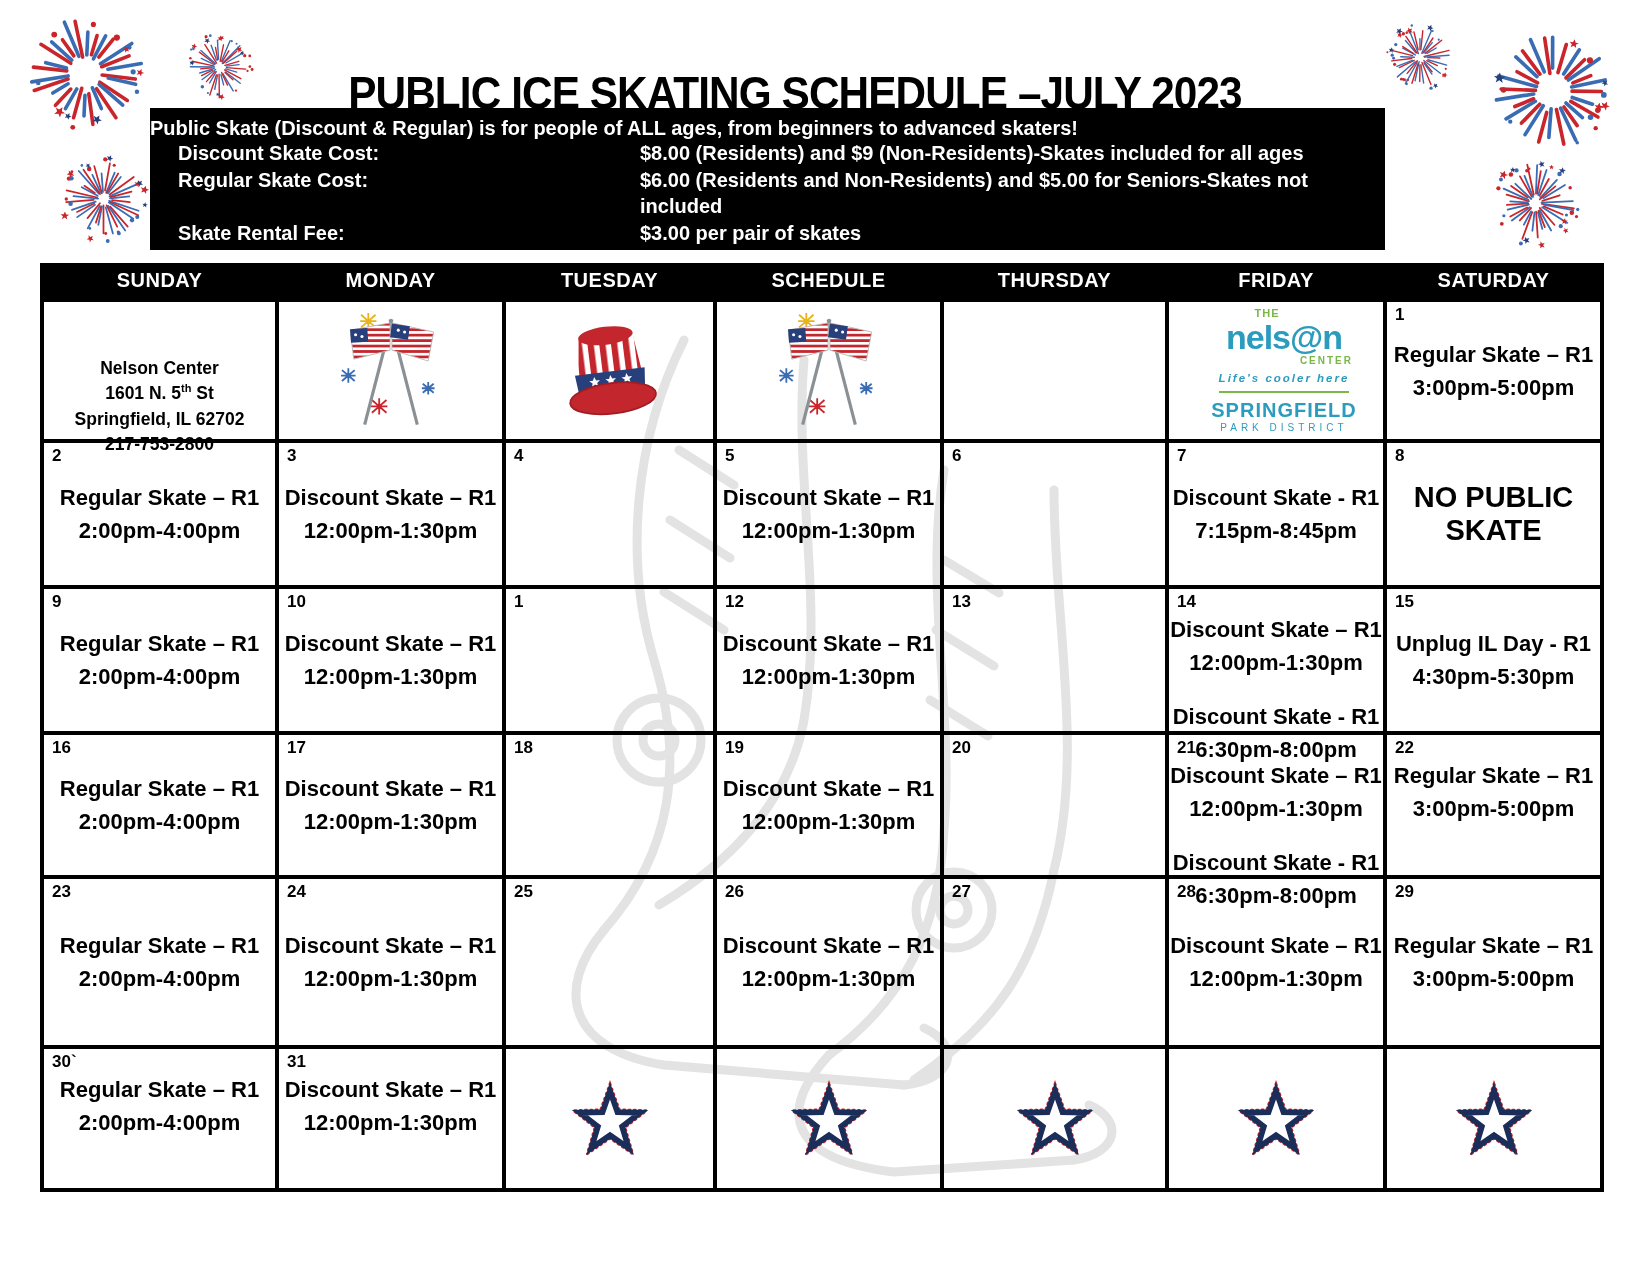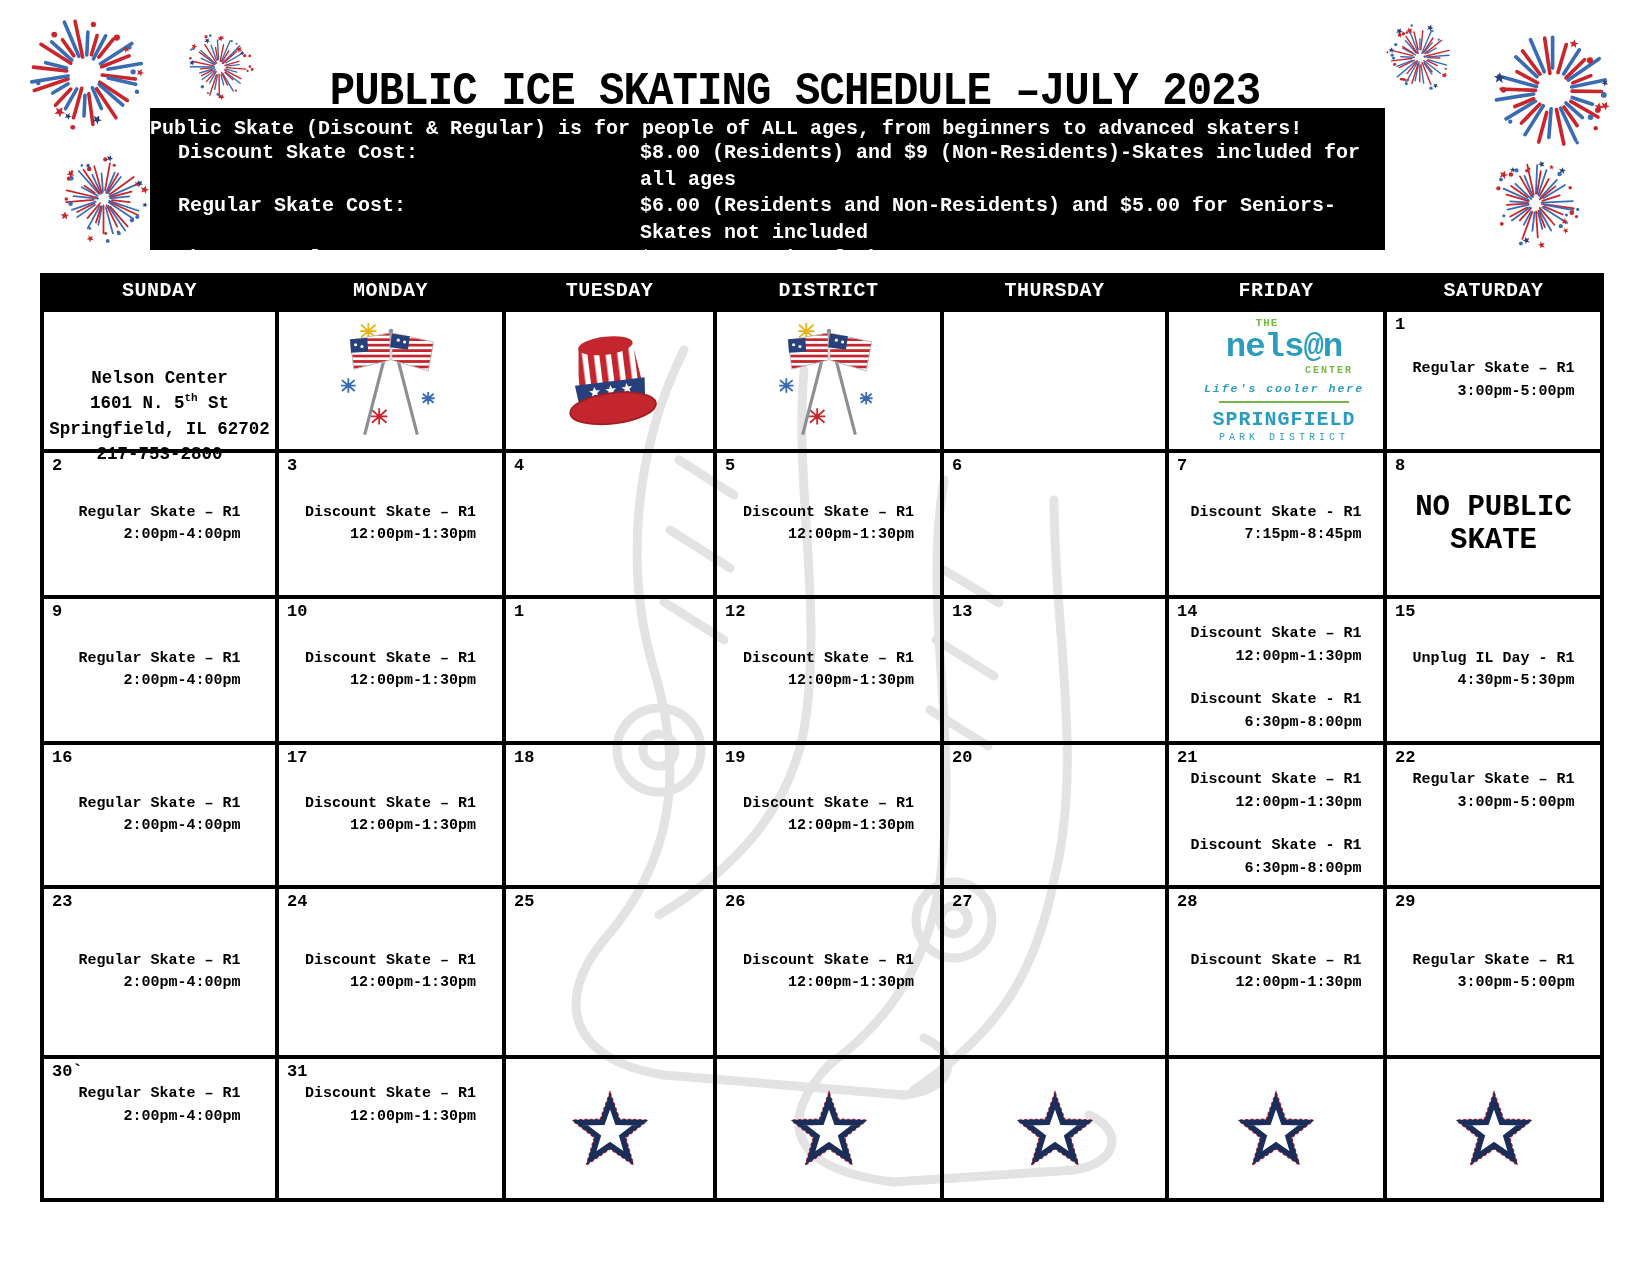--- a/index.html
+++ b/index.html
@@ -1,17 +1,17 @@
 <!DOCTYPE html>
 <html><head>
 <meta charset="utf-8">
 <style>
   html,body{margin:0;padding:0;background:#fff;}
   .page{position:relative;width:1650px;height:1273px;background:#fff;overflow:hidden;
-        font-family:Liberation Mono, monospace;color:#000;}
+        font-family:Liberation Sans, sans-serif;color:#000;}
 
   
   .title{position:absolute;top:34px;left:150px;width:1290px;text-align:center;
          font-size:47px;font-weight:bold;letter-spacing:-1px;white-space:nowrap;
          transform:scaleX(0.9);}
 
   
   .banner{position:absolute;top:108px;left:150px;width:1235px;height:142px;background:#000;
           color:#fff;font-weight:bold;}
   .banner .headline{padding-top:9px;font-size:20px;}
@@ -20,36 +20,36 @@
   
   .fw{position:absolute;}
   #fw1{left:25px;top:13px;width:122px;height:120px}
   #fw2{left:183px;top:32px;width:72px;height:70px}
   #fw3{left:55px;top:155px;width:97px;height:88px}
   #fw4{left:1385px;top:20px;width:70px;height:75px}
   #fw5{left:1490px;top:30px;width:125px;height:122px}
   #fw6{left:1483px;top:158px;width:105px;height:90px}
 
   
-  .calendar{position:absolute;top:273px;left:40px;}
+  .calendar{position:absolute;top:263px;left:40px;}
   .dow{display:grid;grid-template-columns:231px 223px 207px 223px 221px 214px 213px;gap:4px;
        padding:0 4px;background:#000;height:35px;align-items:center;width:1556px;}
   .dow span{color:#fff;font-weight:bold;font-size:20px;text-align:center;letter-spacing:0.5px;}
   .grid{position:relative;display:grid;width:1556px;
         grid-template-columns:231px 223px 207px 223px 221px 214px 213px;
         grid-template-rows:137px 142px 142px 140px 166px 139px;
         gap:4px;background:#000;border:4px solid #000;}
   .cell{background:#fff;position:relative;}
   .cell-inner{position:relative;z-index:3;height:100%;}
   .watermark{position:absolute;left:430px;top:8px;width:660px;height:880px;z-index:2;
              mix-blend-mode:darken;pointer-events:none;}
 
   .daynum{position:absolute;top:3px;left:8px;font-weight:bold;font-size:17px;}
   .events{display:flex;flex-direction:column;justify-content:center;align-items:center;
-          height:100%;text-align:right;font-weight:bold;font-size:15px;line-height:1.5;}
+          height:100%;text-align:center;font-weight:bold;font-size:22px;line-height:1.5;}
   .events.tight{justify-content:flex-start;box-sizing:border-box;padding-top:24px;}
   .event + .event{margin-top:21px;}
   .no-skate{display:flex;align-items:center;justify-content:center;height:100%;
             font-weight:bold;font-size:29px;line-height:1.15;text-align:center;padding:16px 12px;box-sizing:border-box;}
   .info-cell{display:flex;flex-direction:column;justify-content:center;height:100%;
              text-align:center;font-weight:bold;font-size:17.5px;line-height:1.45;margin-top:36px;}
   .info-cell sup{font-size:11px;}
   .cell-img{display:flex;align-items:center;justify-content:center;height:100%;}
 
   
@@ -414,21 +414,21 @@
       <span>Skate Rental Fee:</span>
       <span>$3.00 per pair of skates</span>
     </div>
   </div>
 
   <div class="calendar">
     <div class="dow">
       <span>SUNDAY</span>
       <span>MONDAY</span>
       <span>TUESDAY</span>
-      <span>DISTRICT</span>
+      <span>SCHEDULE</span>
       <span>THURSDAY</span>
       <span>FRIDAY</span>
       <span>SATURDAY</span>
     </div>
     <div class="grid" id="grid">
 
       <svg class="watermark" viewBox="0 0 660 880">
         <g stroke="#dedede" stroke-width="9" fill="none" stroke-linecap="round" opacity="0.85">
           <path d="M210,30 C160,130 150,250 180,350 C210,450 200,540 130,620"></path>
           <path d="M330,50 C320,170 350,290 330,410 C315,490 260,550 185,595"></path>

